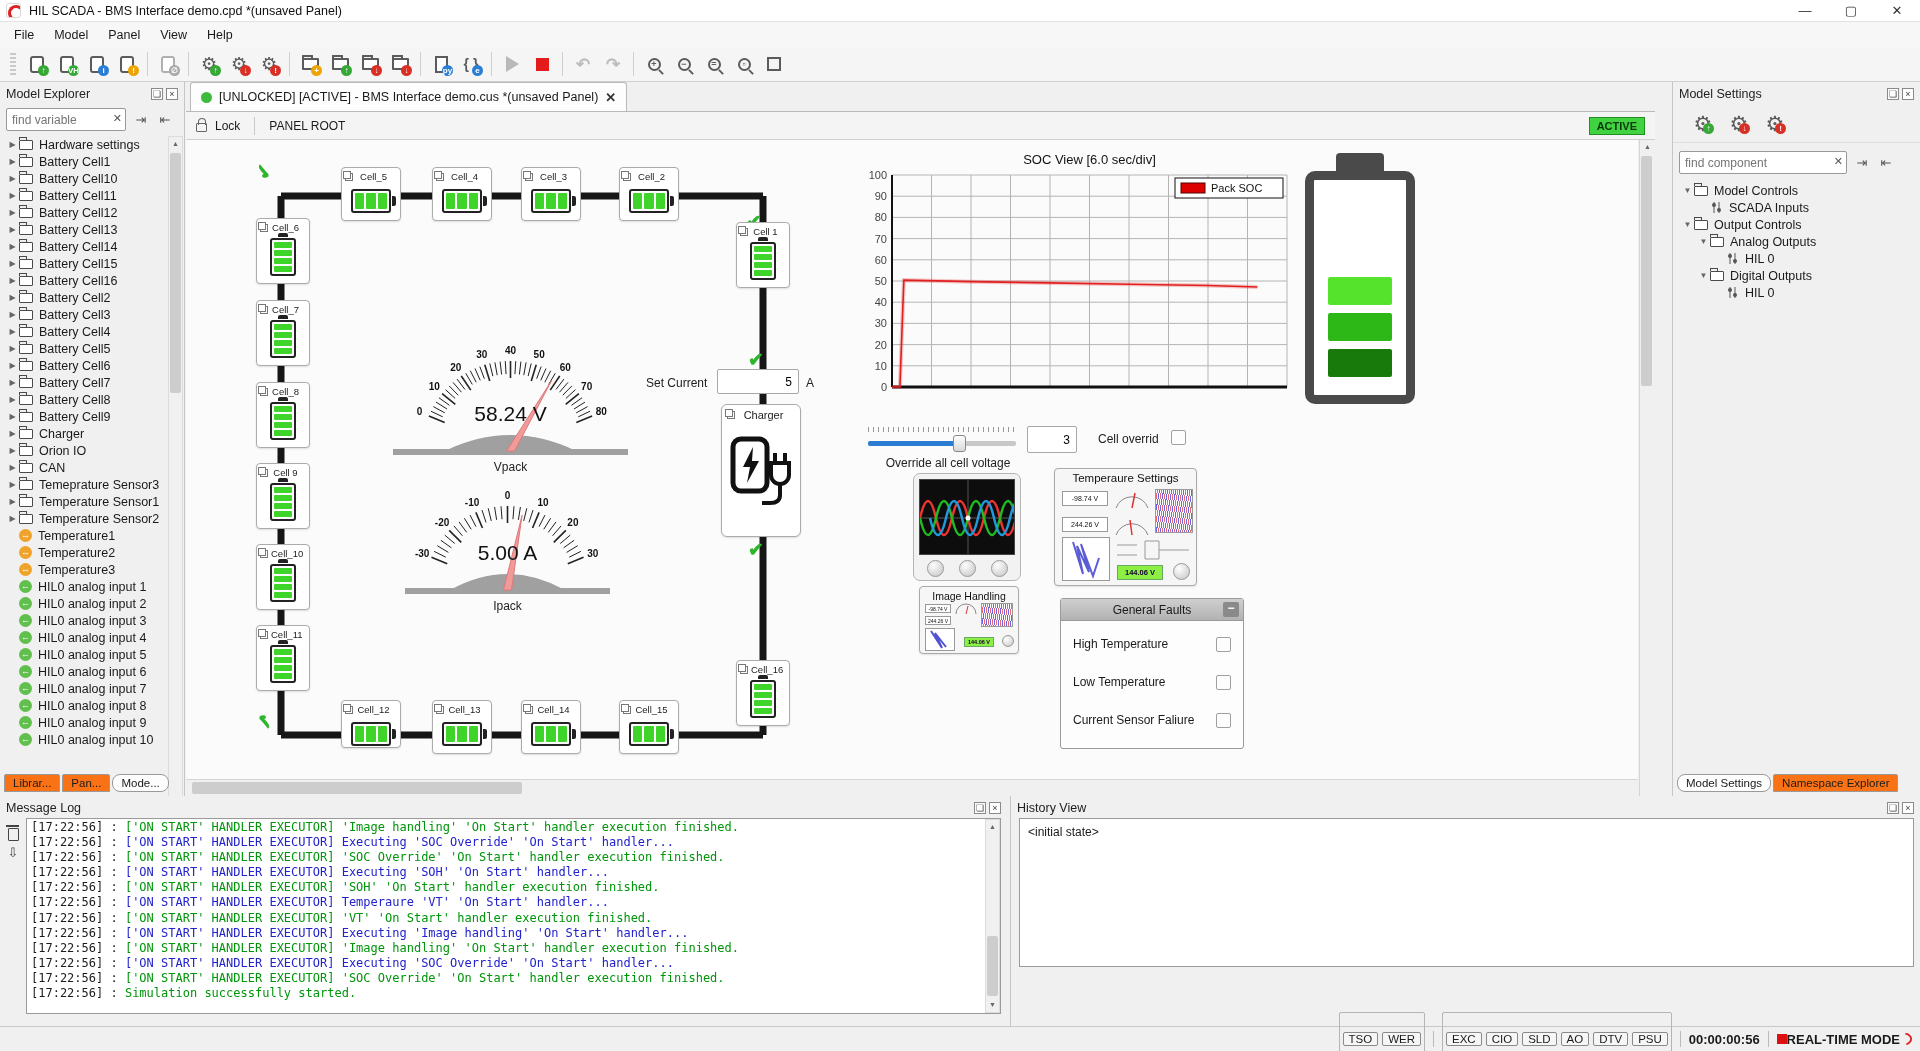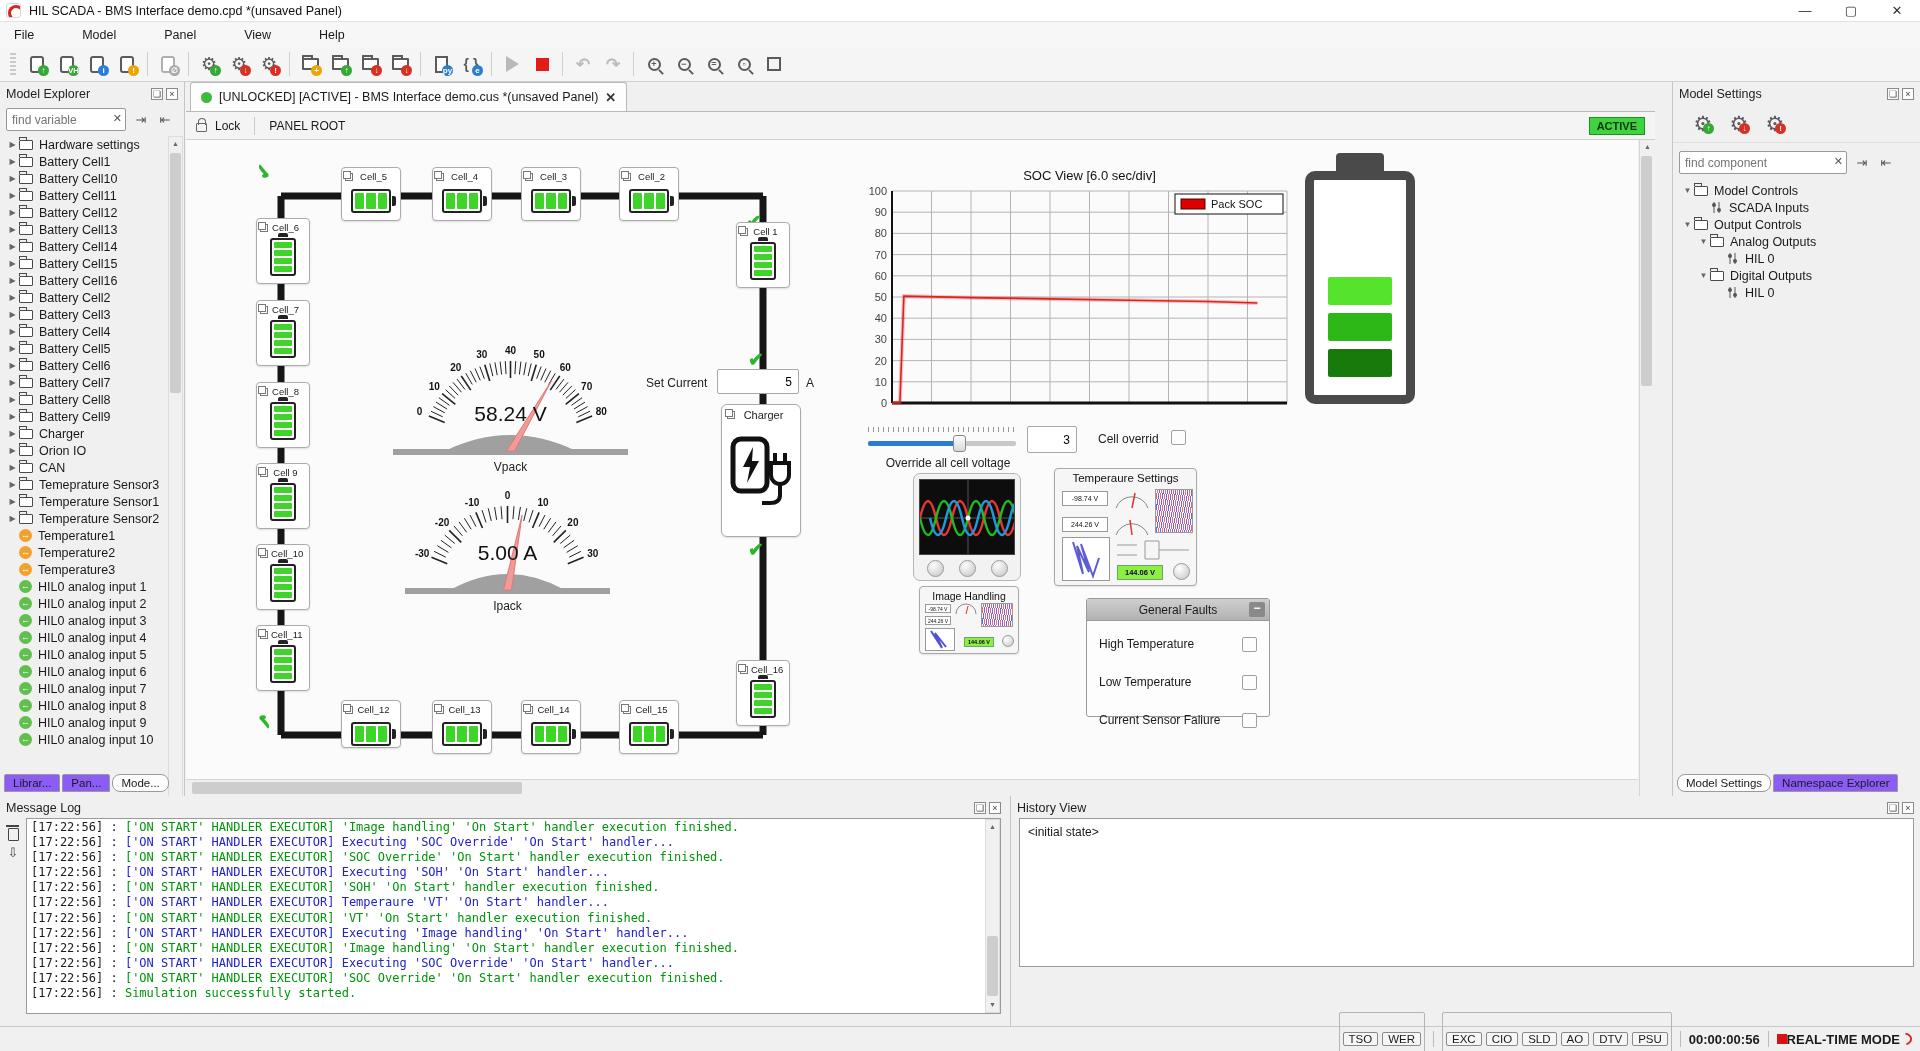--- a/index.html
+++ b/index.html
@@ -7,21 +7,21 @@
   body { font-family:"Liberation Sans", sans-serif; font-size:12.5px; color:#1a1a1a; background:#f0f0f0; }
   #app { position:relative; width:1920px; height:1051px; background:#f0f0f0; }
 
   
   #titlebar { position:absolute; left:0; top:0; width:1920px; height:22px; background:#ffffff; display:flex; align-items:center; border-bottom:1px solid #e2e2e2; }
   #app-icon { width:15px; height:15px; margin:0 8px 0 6px; border-radius:3px; background:#fff; border:1px solid #d8d8d8; position:relative; overflow:hidden; }
   #app-icon::before { content:""; position:absolute; left:1px; top:1px; width:10px; height:10px; border:3px solid #d22; border-right-color:transparent; border-bottom-color:transparent; border-radius:50%; }
   #window-title { font-size:12.5px; color:#111; }
   #win-btns { margin-left:auto; display:flex; height:22px; }
   .win-btn { width:46px; height:22px; display:flex; align-items:center; justify-content:center; font-size:13px; color:#333; }
-  #menubar { position:absolute; left:0; top:22px; width:1920px; height:25px; background:#f7f7f7; display:flex; align-items:center; padding-left:4px;gap:28px; }
+  #menubar { position:absolute; left:0; top:22px; width:1920px; height:25px; background:#f7f7f7; display:flex; align-items:center; padding-left:4px; }
   .menu-item { padding:3px 10px; font-size:12.5px; }
   #toolbar { position:absolute; left:0; top:47px; width:1920px; height:35px; background:#f5f5f5; border-bottom:1px solid #d0d0d0; display:flex; align-items:center; padding-left:10px; }
   #toolbar .grip { width:6px; height:22px; margin-right:6px; background:repeating-linear-gradient(0deg,#c9c9c9 0 2px,transparent 2px 4px); }
   .tb-sep { width:1px; height:24px; background:#cfcfcf; margin:0 5px; }
   .tb-btn { width:30px; height:28px; display:flex; align-items:center; justify-content:center; position:relative; }
   .tb-chip { width:14px; height:17px; border:2px solid #5b5b5b; border-radius:3px; background:#fff; }
   .tb-chip.gray { border-color:#b0b0b0; }
   .tb-gear { font-size:18px; color:#5b5b5b; line-height:1; }
   .tb-folder { width:17px; height:12px; border:2px solid #5b5b5b; border-radius:1px; background:#fff; position:relative; }
   .tb-folder::before { content:""; position:absolute; left:-2px; top:-5px; width:7px; height:3px; border:2px solid #5b5b5b; border-bottom:none; border-radius:1px 1px 0 0; }
@@ -46,21 +46,21 @@
   .search-x { position:absolute; right:4px; top:4px; font-size:11px; color:#555; }
   .tree-toolbtn { width:18px; height:18px; display:flex; align-items:center; justify-content:center; color:#555; font-size:13px; }
   .tree-row { display:flex; align-items:center; height:17px; padding-left:4px; white-space:nowrap; }
   .tr-exp { width:13px; font-size:8px; color:#666; text-align:center; flex:0 0 13px;}
   .ico-folder { width:14px; height:10px; border:1.5px solid #4a4a4a; border-radius:1px; background:#fff; position:relative; margin-right:6px; flex:0 0 14px; }
   .ico-folder::before { content:""; position:absolute; left:-1.5px; top:-4px; width:6px; height:2.5px; border:1.5px solid #4a4a4a; border-bottom:none; }
   .ico-io { width:13px; height:13px; border-radius:50%; color:#fff; font-size:9px; font-weight:bold; line-height:13px; text-align:center; margin-right:6px; flex:0 0 13px; }
   .io-orange { background:#f0a32a; } .io-green { background:#61bf4e; }
   .ico-sliders { width:13px; height:13px; margin-right:6px; flex:0 0 13px; }
   .panel-tabs { position:absolute; bottom:4px; left:4px; display:flex; gap:2px; }
-  .panel-tab { border:1px solid #9a9a9a; background:#8b5cf6; padding:2px 8px; font-size:11.5px; border-radius:2px 2px 0 0; }
+  .panel-tab { border:1px solid #9a9a9a; background:#f97316; padding:2px 8px; font-size:11.5px; border-radius:2px 2px 0 0; }
   .panel-tab.active { background:#fdfdfd;border-radius:8px; }
 
   #left-panel { position:absolute; left:0; top:82px; width:185px; height:714px; background:#f0f0f0; border-right:1px solid #c6c6c6; }
   #left-tree { position:absolute; left:2px; top:54px; width:166px; height:706px; overflow:hidden; background:#f0f0f0; }
   .vscroll { position:absolute; width:15px; background:#f0f0f0; border:1px solid #dcdcdc; }
   .vs-arrow { height:14px; text-align:center; font-size:7px; color:#666; line-height:14px; }
   .vs-thumb { position:absolute; left:1px; width:11px; background:#cdcdcd; border-radius:2px; }
   #left-scroll { left:168px; top:54px; height:700px; }
 
   #right-panel { position:absolute; left:1672px; top:82px; width:248px; height:714px; background:#f0f0f0; border-left:1px solid #c6c6c6; }
@@ -811,21 +811,21 @@
           <span class="clabel">Charger</span>
         </div>
         <svg width="70" height="100" viewBox="0 0 70 100" style="margin:4px 0 0 5px;">
           <rect x="6" y="14" width="34" height="52" rx="8" fill="none" stroke="#111" stroke-width="5"></rect>
           <polygon points="26,22 16,42 23,42 20,58 32,36 25,36" fill="#111"></polygon>
           <path d="M48,28 v10 M58,28 v10 M44,38 h18 v12 a9,9 0 0 1 -18 0 z" stroke="#111" stroke-width="4" fill="none"></path>
           <path d="M53,60 v10 q0,8 -10,8 h-8" stroke="#111" stroke-width="4" fill="none"></path>
         </svg>
       </div>
 
-      <div id="soc-chart" style="left:678px;top:9px;width:427px;height:249px;margin-top:16px;"><svg width="427" height="249">
+      <div id="soc-chart" style="left:678px;top:9px;width:427px;height:249px;"><svg width="427" height="249">
             <text x="225.5" y="15" font-size="13" text-anchor="middle" fill="#111">SOC View  [6.0 sec/div]</text>
             <line x1="28" y1="26" x2="28" y2="238" stroke="#b4b4b4" stroke-width="1"></line>
             <line x1="67.5" y1="26" x2="67.5" y2="238" stroke="#b4b4b4" stroke-width="1"></line>
             <line x1="107" y1="26" x2="107" y2="238" stroke="#b4b4b4" stroke-width="1"></line>
             <line x1="146.5" y1="26" x2="146.5" y2="238" stroke="#b4b4b4" stroke-width="1"></line>
             <line x1="186" y1="26" x2="186" y2="238" stroke="#b4b4b4" stroke-width="1"></line>
             <line x1="225.5" y1="26" x2="225.5" y2="238" stroke="#b4b4b4" stroke-width="1"></line>
             <line x1="265" y1="26" x2="265" y2="238" stroke="#b4b4b4" stroke-width="1"></line>
             <line x1="304.5" y1="26" x2="304.5" y2="238" stroke="#b4b4b4" stroke-width="1"></line>
             <line x1="344" y1="26" x2="344" y2="238" stroke="#b4b4b4" stroke-width="1"></line>
@@ -937,21 +937,21 @@
         <div class="mini-box" style="left:61px;top:16px;width:32px;height:24px;background:repeating-linear-gradient(100deg,#fff 0 1px,#e66 1px 2px,#fff 2px 3px,#66e 3px 4px);"></div>
         <div class="mini-box" style="left:5px;top:41px;width:30px;height:23px;">
           <svg width="28" height="21">
               <path d="M5,2 L16,19 L9,4 L20,18" stroke="#33c" stroke-width="2" fill="none" opacity="0.85"></path>
             </svg>
         </div>
         <div class="mini-green" style="left:44px;top:50px;width:30px;height:10px;font-size:5.5px;line-height:9px;">144.06 V</div>
         <div class="mini-knob" style="left:82px;top:48px;width:12px;height:12px;"></div>
       </div>
 
-      <div id="faults" style="left:900px;top:458px;width:184px;height:119px;">
+      <div id="faults" style="left:874px;top:458px;width:184px;height:151px;">
         <div class="fhead">
           <span>General Faults</span>
           <span class="fmin">−</span>
         </div>
         <div id="fault-rows">
             <div class="fault-row">
               <span>High Temperature</span>
               <span class="checkbox"></span>
             </div>
             <div class="fault-row">

